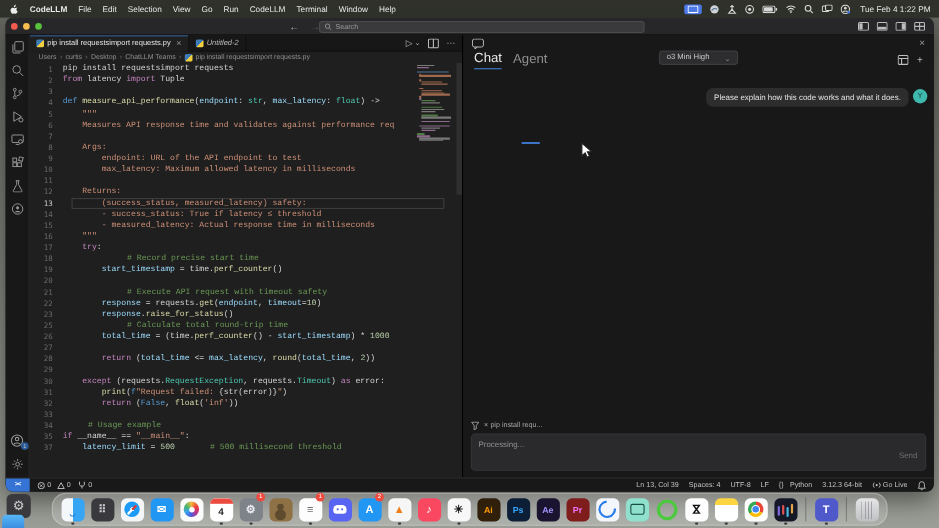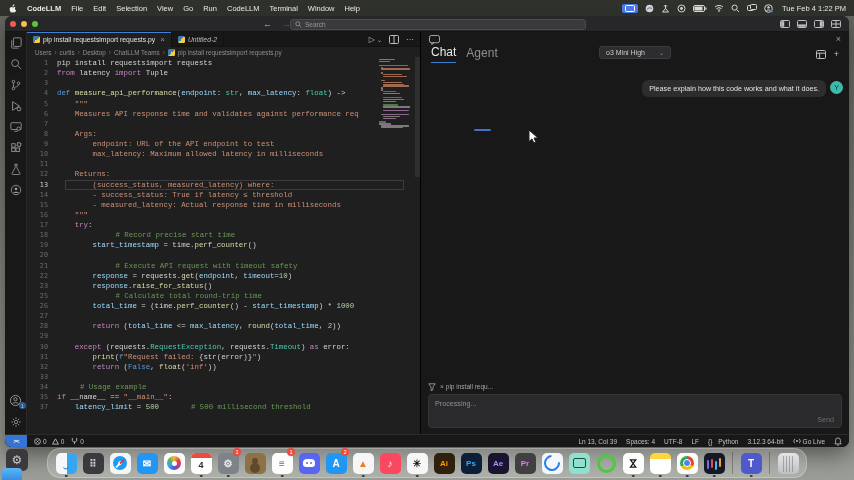--- a/index.html
+++ b/index.html
@@ -89,21 +89,21 @@
   #user-bubble { background:#2d2d2d; border-radius:6px; padding:4px 7px; font-size:7.2px; color:#e3e3e3; max-width:200px; }
   #user-avatar { width:13px; height:13px; border-radius:50%; background:#3fb9ad; color:#0c3a36; font-size:7px;
     display:flex; align-items:center; justify-content:center; flex:none; margin-top:1px; }
   #loading-dash { position:absolute; left:53px; top:66px; width:17px; height:2px; background:#3e74c7; border-radius:1px; }
   #chat-footer { padding:0 7px 6px 7px; }
   #context-row { display:flex; align-items:center; gap:4px; height:11px; color:#a8a8a8; font-size:6.5px; }
   #context-chip { display:flex; align-items:center; gap:2px; }
   #chat-input { margin-top:2px; background:#2a2a2c; border:1px solid #353537; border-radius:4px; height:34px;
     position:relative; padding:4px 6px; }
   #chat-input .intext { font-size:7.2px; color:#8f8f8f; }
-  #send-btn { position:absolute; right:7px; bottom:3px; font-size:7.2px; color:#6e6e6e; }
+  #send-btn { position:absolute; right:7px; bottom:9px; font-size:7.2px; color:#6e6e6e; }
 
   
   #statusbar { height:13px; background:#181818; border-top:1px solid #2b2b2b; display:flex; align-items:center;
     font-size:6.5px; color:#c2c2c2; position:relative; }
   #remote-btn { width:22px; height:13px; background:#3574d4; color:#fff; display:flex; align-items:center;
     justify-content:center; font-size:6px; letter-spacing:-1px; font-weight:bold; }
   .sb-group { display:flex; align-items:center; gap:2px; margin-left:7px; }
   #sb-right { margin-left:auto; display:flex; align-items:center; gap:9px; padding-right:7px; white-space:nowrap; }
   #sb-right .itm { display:flex; align-items:center; gap:2px; }
 
@@ -400,21 +400,21 @@
             <div class="cl"><span class="ln">3</span><span class="ct"></span></div>
             <div class="cl"><span class="ln">4</span><span class="ct"><span class="tk-kb">def</span><span class="tk-c"> </span><span class="tk-fn">measure_api_performance</span><span class="tk-c">(</span><span class="tk-vr">endpoint</span><span class="tk-c">: </span><span class="tk-ty">str</span><span class="tk-c">, </span><span class="tk-vr">max_latency</span><span class="tk-c">: </span><span class="tk-ty">float</span><span class="tk-c">) -&gt;</span></span></div>
             <div class="cl"><span class="ln">5</span><span class="ct"><span class="tk-st">    """</span></span></div>
             <div class="cl"><span class="ln">6</span><span class="ct"><span class="tk-st">    Measures API response time and validates against performance req</span></span></div>
             <div class="cl"><span class="ln">7</span><span class="ct"></span></div>
             <div class="cl"><span class="ln">8</span><span class="ct"><span class="tk-st">    Args:</span></span></div>
             <div class="cl"><span class="ln">9</span><span class="ct"><span class="tk-st">        endpoint: URL of the API endpoint to test</span></span></div>
             <div class="cl"><span class="ln">10</span><span class="ct"><span class="tk-st">        max_latency: Maximum allowed latency in milliseconds</span></span></div>
             <div class="cl"><span class="ln">11</span><span class="ct"></span></div>
             <div class="cl"><span class="ln">12</span><span class="ct"><span class="tk-st">    Returns:</span></span></div>
-            <div class="cl cur"><span class="ln">13</span><span class="ct"><span class="tk-st">        (success_status, measured_latency) where:</span></span></div>
+            <div class="cl cur"><span class="ln">13</span><span class="ct"><span class="tk-st">        (success_status, measured_latency) safety:</span></span></div>
             <div class="cl"><span class="ln">14</span><span class="ct"><span class="tk-st">        - success_status: True if latency ≤ threshold</span></span></div>
             <div class="cl"><span class="ln">15</span><span class="ct"><span class="tk-st">        - measured_latency: Actual response time in milliseconds</span></span></div>
             <div class="cl"><span class="ln">16</span><span class="ct"><span class="tk-st">    """</span></span></div>
             <div class="cl"><span class="ln">17</span><span class="ct"><span class="tk-c">    </span><span class="tk-kw">try</span><span class="tk-c">:</span></span></div>
             <div class="cl"><span class="ln">18</span><span class="ct"><span class="tk-c">        </span><span class="tk-cm"># Record precise start time</span></span></div>
             <div class="cl"><span class="ln">19</span><span class="ct"><span class="tk-c">        </span><span class="tk-vr">start_timestamp</span><span class="tk-c"> = time.</span><span class="tk-fn">perf_counter</span><span class="tk-c">()</span></span></div>
             <div class="cl"><span class="ln">20</span><span class="ct"></span></div>
             <div class="cl"><span class="ln">21</span><span class="ct"><span class="tk-c">        </span><span class="tk-cm"># Execute API request with timeout safety</span></span></div>
             <div class="cl"><span class="ln">22</span><span class="ct"><span class="tk-c">        </span><span class="tk-vr">response</span><span class="tk-c"> = requests.</span><span class="tk-fn">get</span><span class="tk-c">(</span><span class="tk-vr">endpoint</span><span class="tk-c">, </span><span class="tk-vr">timeout</span><span class="tk-c">=</span><span class="tk-nm">10</span><span class="tk-c">)</span></span></div>
             <div class="cl"><span class="ln">23</span><span class="ct"><span class="tk-c">        </span><span class="tk-vr">response</span><span class="tk-c">.</span><span class="tk-fn">raise_for_status</span><span class="tk-c">()</span></span></div>
@@ -643,21 +643,21 @@
       <span class="di two" style="background: rgb(13, 31, 54); color: rgb(52, 168, 255);">
         <span>Ps</span>
       </span>
     </div>
     <div class="dock-item">
       <span class="di two" style="background: rgb(27, 20, 48); color: rgb(160, 147, 250);">
         <span>Ae</span>
       </span>
     </div>
     <div class="dock-item">
-      <span class="di two" style="background: #404040; color: rgb(234, 119, 255);">
+      <span class="di two" style="background: #7f1d1d; color: rgb(234, 119, 255);">
         <span>Pr</span>
       </span>
     </div>
     <div class="dock-item">
       <span class="di comet" style="background: rgb(243, 246, 250);"></span>
     </div>
     <div class="dock-item">
       <span class="di recorder" style="background: rgb(143, 224, 205);"></span>
     </div>
     <div class="dock-item">

